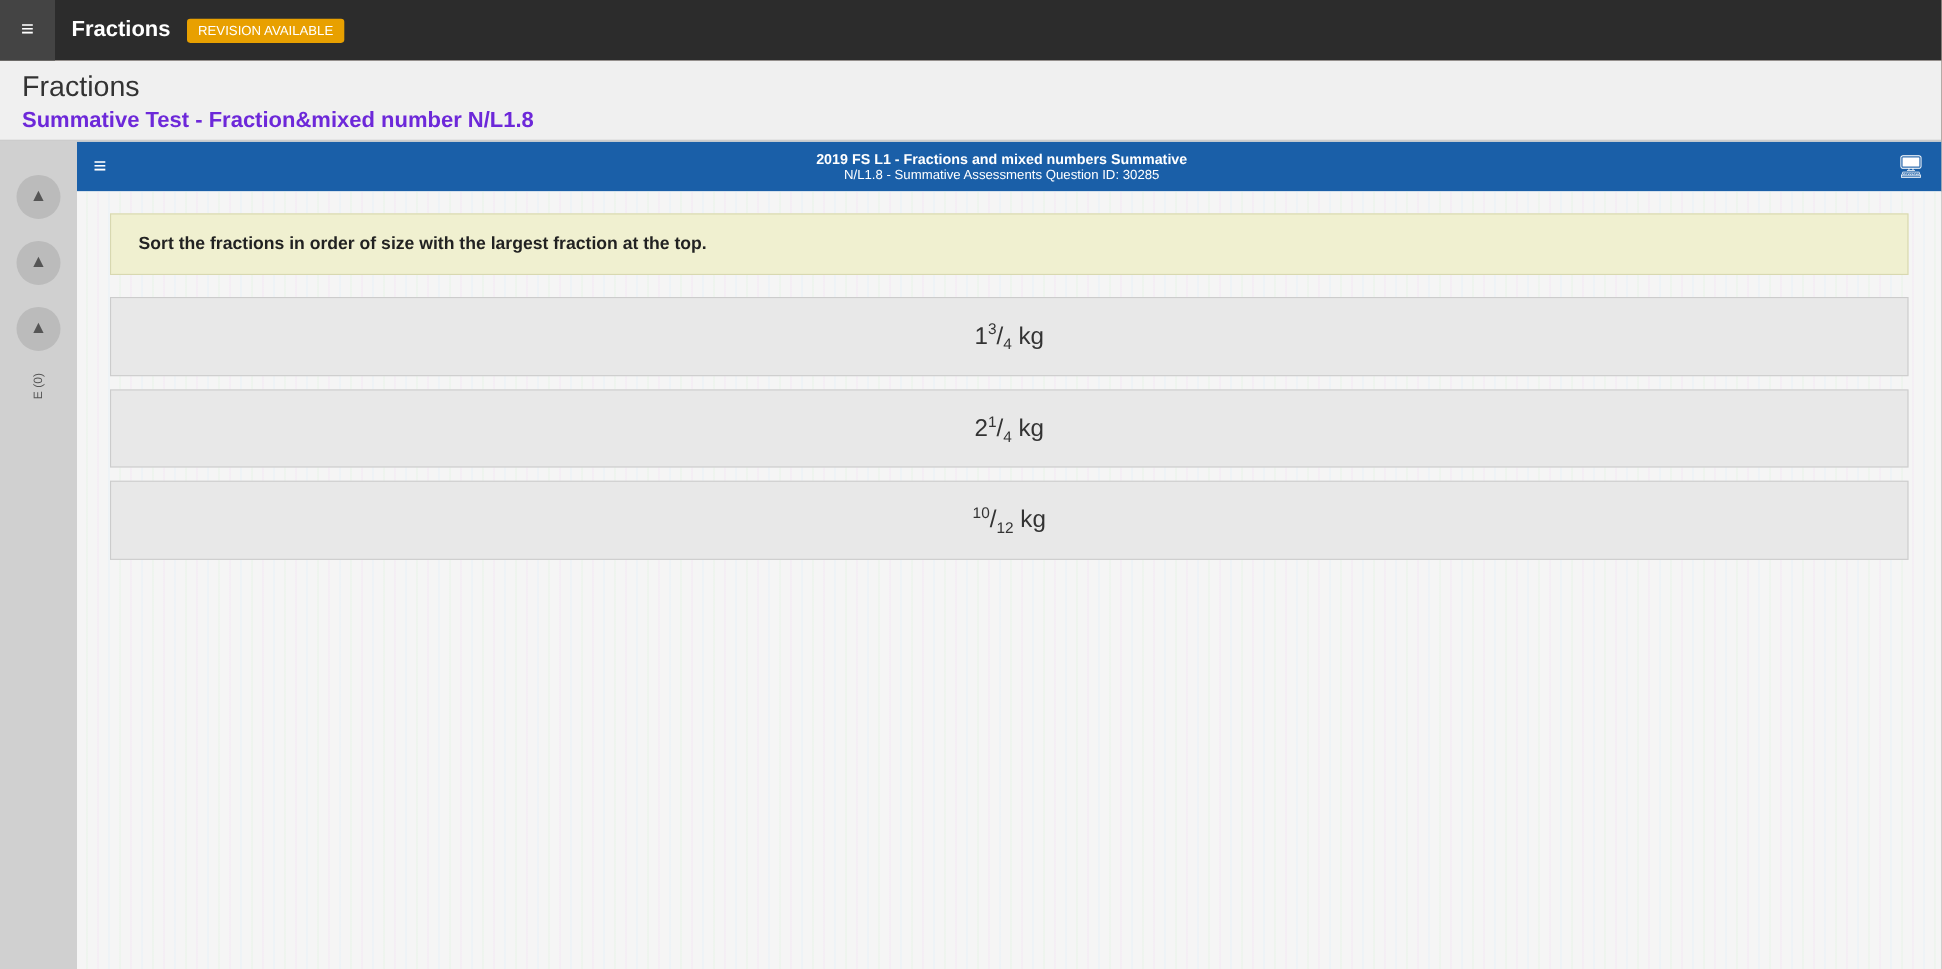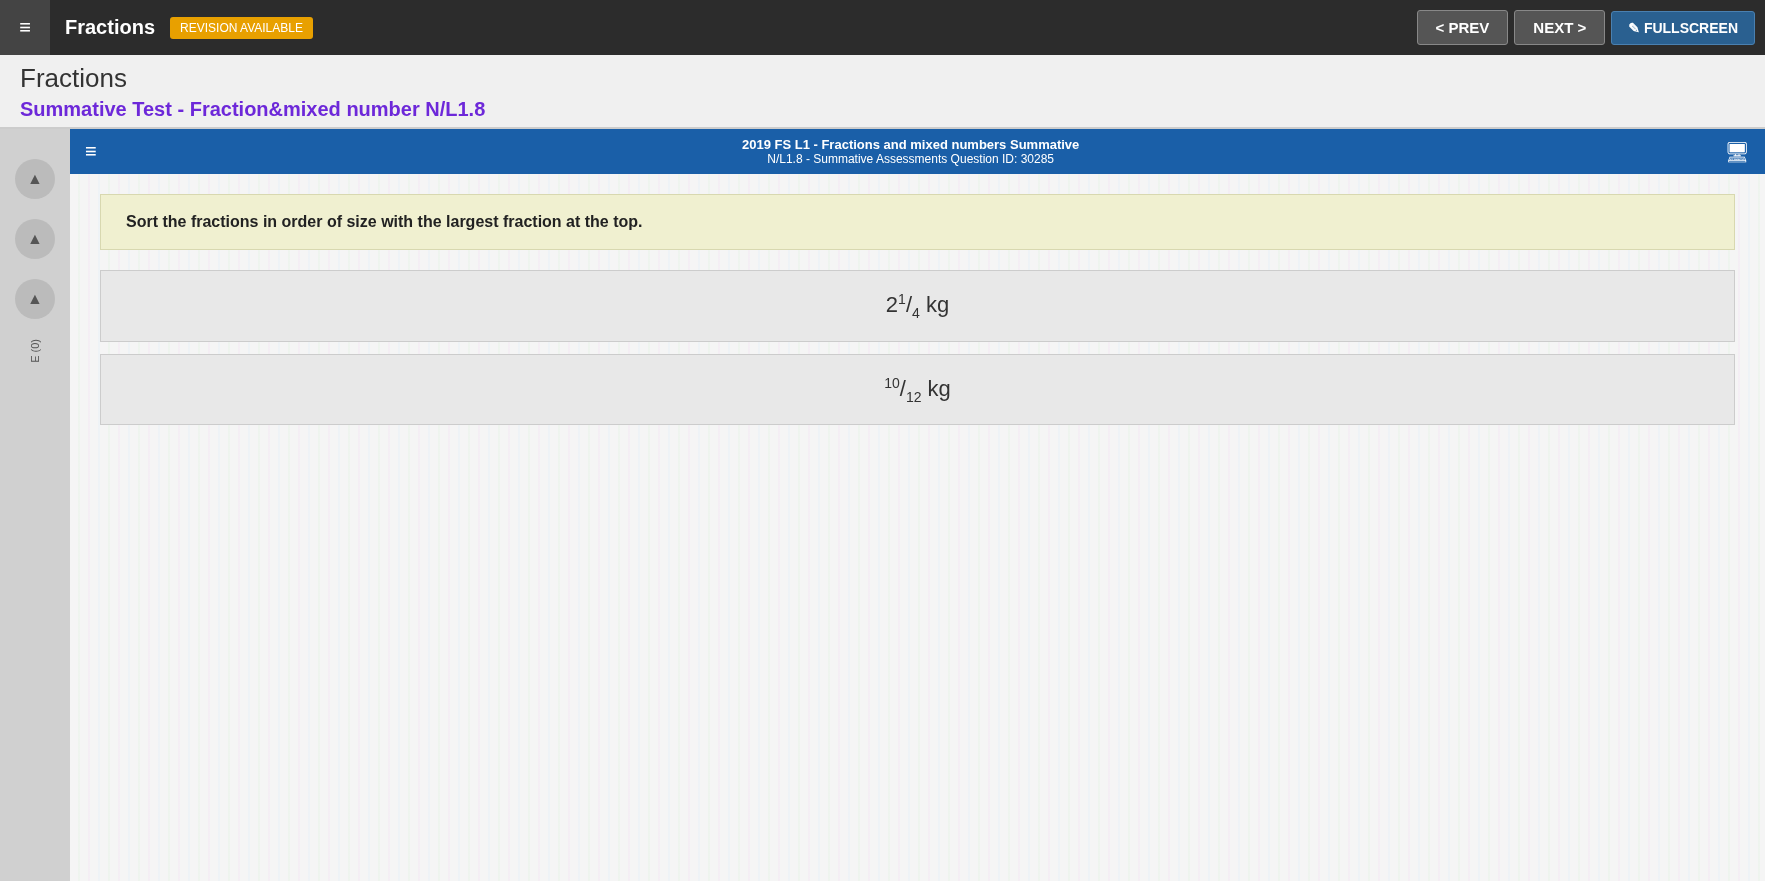--- a/index.html
+++ b/index.html
@@ -259,25 +259,20 @@
   </style>
 </head>
 <body>
 
 <div class="top-bar">
   <div class="top-bar-left">
     <button class="hamburger-btn">≡</button>
     <span class="breadcrumb-title">Fractions</span>
     <span class="revision-badge">REVISION AVAILABLE</span>
   </div>
-  <div class="nav-buttons">
-    <button class="nav-btn">&lt; PREV</button>
-    <button class="nav-btn">NEXT &gt;</button>
-    <button class="fullscreen-btn">✎ FULLSCREEN</button>
-  </div>
 </div>
 
 <div class="page-title-area">
   <div class="page-title">Fractions</div>
   <div class="page-subtitle">Summative Test - Fraction&amp;mixed number N/L1.8</div>
 </div>
 
 <div class="main-area">
 
   <div class="left-sidebar">
@@ -297,20 +292,25 @@
       </div>
       <span class="header-monitor">🖥</span>
     </div>
 
     <div class="question-area">
 
       <div class="instruction-box">
         <span class="instruction-text">Sort the fractions in order of size with the largest fraction at the top.</span>
       </div>
 
+      <div class="fraction-row">
+        <span class="fraction-text">
+          1<sup>3</sup>/<sub>4</sub> kg
+        </span>
+      </div>
 
 
       <div class="fraction-row">
         <span class="fraction-text">
           2<sup>1</sup>/<sub>4</sub> kg
         </span>
       </div>
 
       <div class="fraction-row">
         <span class="fraction-text">

